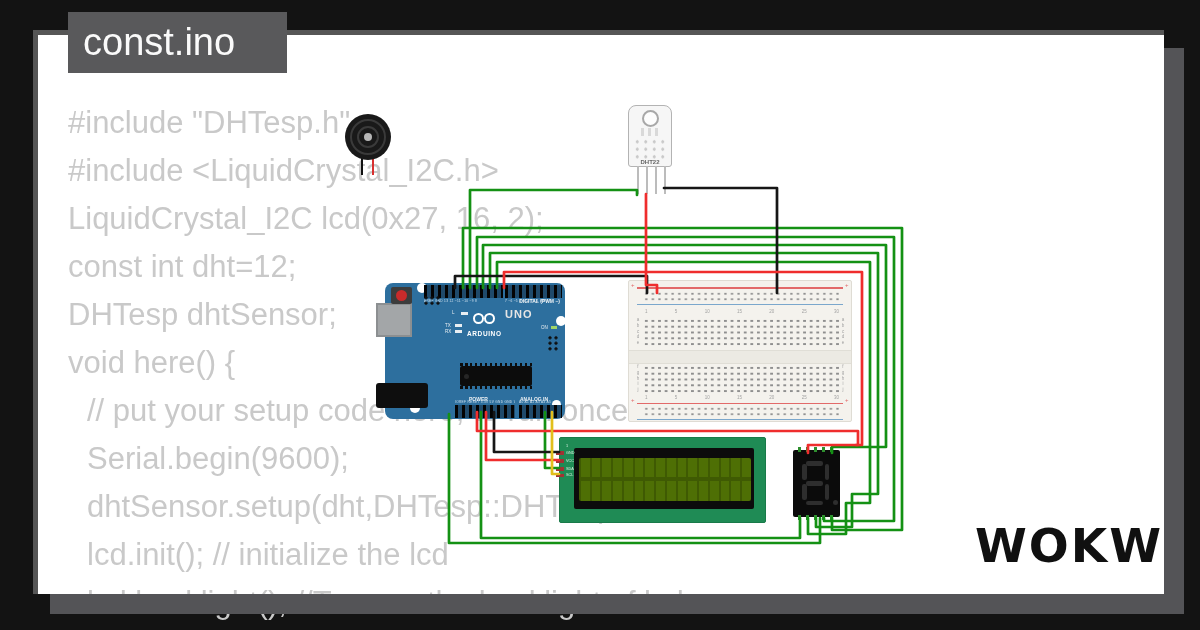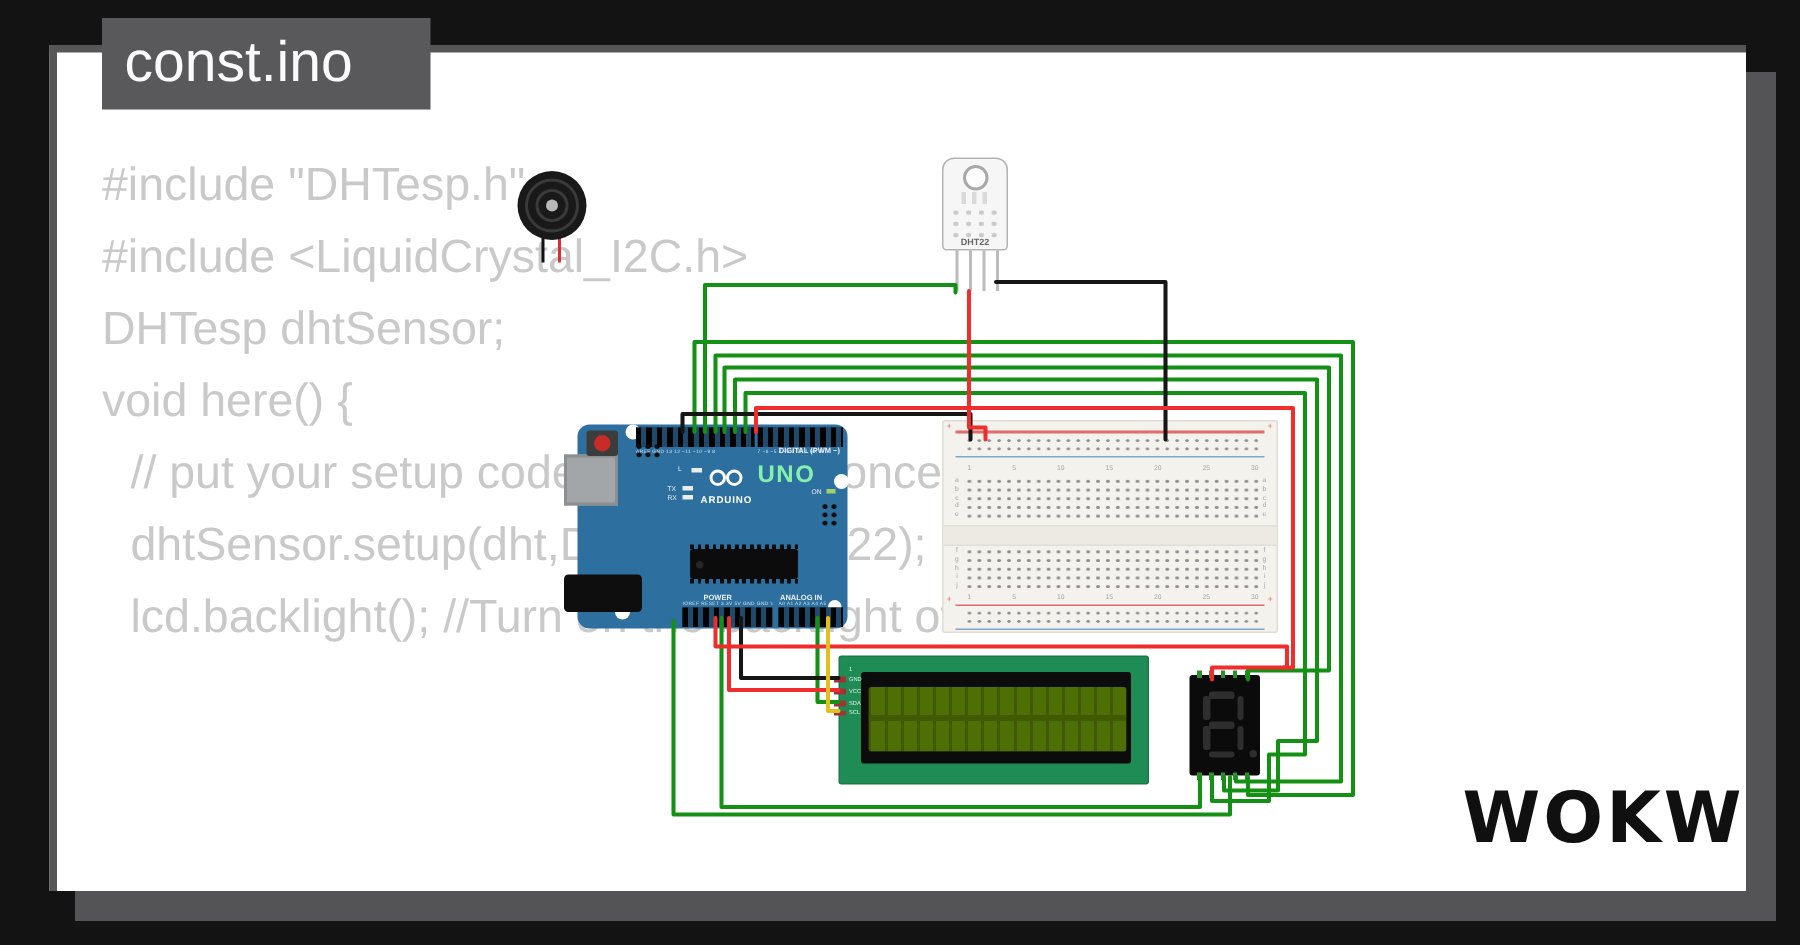--- a/index.html
+++ b/index.html
@@ -56,21 +56,21 @@
   .reset-btn{left:5px;top:3px;width:11px;height:11px;background:#c92b2b;border-radius:50%;}
   .icsp1{left:38px;top:12px;width:18px;height:11px;}
   .icsp2{left:162px;top:52px;width:13px;height:17px;}
   .icsp1,.icsp2{background-image:radial-gradient(#0e0e0e 1.5px,transparent 1.7px);background-size:6px 5.5px;}
   .chip{left:75px;top:83px;width:72px;height:20px;background:#0c0c0c;border-radius:2px;}
   .chip-dot{left:4px;top:8px;width:5px;height:5px;border-radius:50%;background:#262626;}
   .chiplegs{left:75px;width:72px;height:3px;background-image:repeating-linear-gradient(90deg,#0c0c0c 0 2.5px,transparent 2.5px 5px);}
   .cl-t{top:80px;} .cl-b{top:103px;}
   .ring{width:11px;height:11px;border:2.2px solid #fff;border-radius:50%;box-sizing:border-box;}
   .ring1{left:88px;top:30px;} .ring2{left:99px;top:30px;}
-  .uno{left:120px;top:25px;font-size:16px;font-weight:bold;color:#86efac;letter-spacing:1px;}
+  .uno{left:120px;top:25px;font-size:11px;font-weight:bold;color:#e5e5e5;letter-spacing:1px;}
   .brand{left:82px;top:47px;font-size:6.5px;font-weight:bold;color:#fff;letter-spacing:.6px;}
   .silk{font-size:5px;font-weight:bold;color:#e8eef2;}
   .silk-dig{left:85px;top:15px;width:90px;text-align:right;}
   .silk-pow{left:84px;top:113px;} .silk-ana{left:135px;top:113px;}
   .ledlbl{font-size:4.5px;color:#e8eef2;}
   .lbl-l{left:67px;top:27px;} .lbl-tx{left:60px;top:40px;} .lbl-rx{left:60px;top:46px;} .lbl-on{left:156px;top:42px;}
   .leddash{width:7px;height:3px;background:#e8eef2;}
   .ld1{left:76px;top:29px;} .ld2{left:70px;top:41px;} .ld3{left:70px;top:47px;}
   .ld-on{left:166px;top:43px;width:6px;height:3px;background:#9fd468;}
   .hole{background:#fff;border-radius:50%;width:10px;height:10px;}
@@ -123,24 +123,28 @@
 </style>
 </head>
 <body>
 
 <div class="abs shadow"></div>
 <div class="abs card"></div>
 
 <div class="abs code">
   <div class="cl">#include "DHTesp.h"</div>
   <div class="cl">#include &lt;LiquidCrystal_I2C.h&gt;</div>
+  <div class="cl">LiquidCrystal_I2C lcd(0x27, 16, 2);</div>
+  <div class="cl">const int dht=12;</div>
   <div class="cl">DHTesp dhtSensor;</div>
   <div class="cl">void here() {</div>
   <div class="cl ind">// put your setup code here, to run once:</div>
+  <div class="cl ind">Serial.begin(9600);</div>
   <div class="cl ind">dhtSensor.setup(dht,DHTesp::DHT22);</div>
+  <div class="cl ind">lcd.init(); // initialize the lcd</div>
   <div class="cl ind">lcd.backlight(); //Turn on the backlight of lcd</div>
 </div>
 
 <div class="abs buzzer">
   <div class="abs bz-leg1"></div>
   <div class="abs bz-leg2"></div>
   <div class="abs bz-body">
     <div class="abs bz-r1"></div>
     <div class="abs bz-r2"></div>
     <div class="abs bz-dot"></div>

